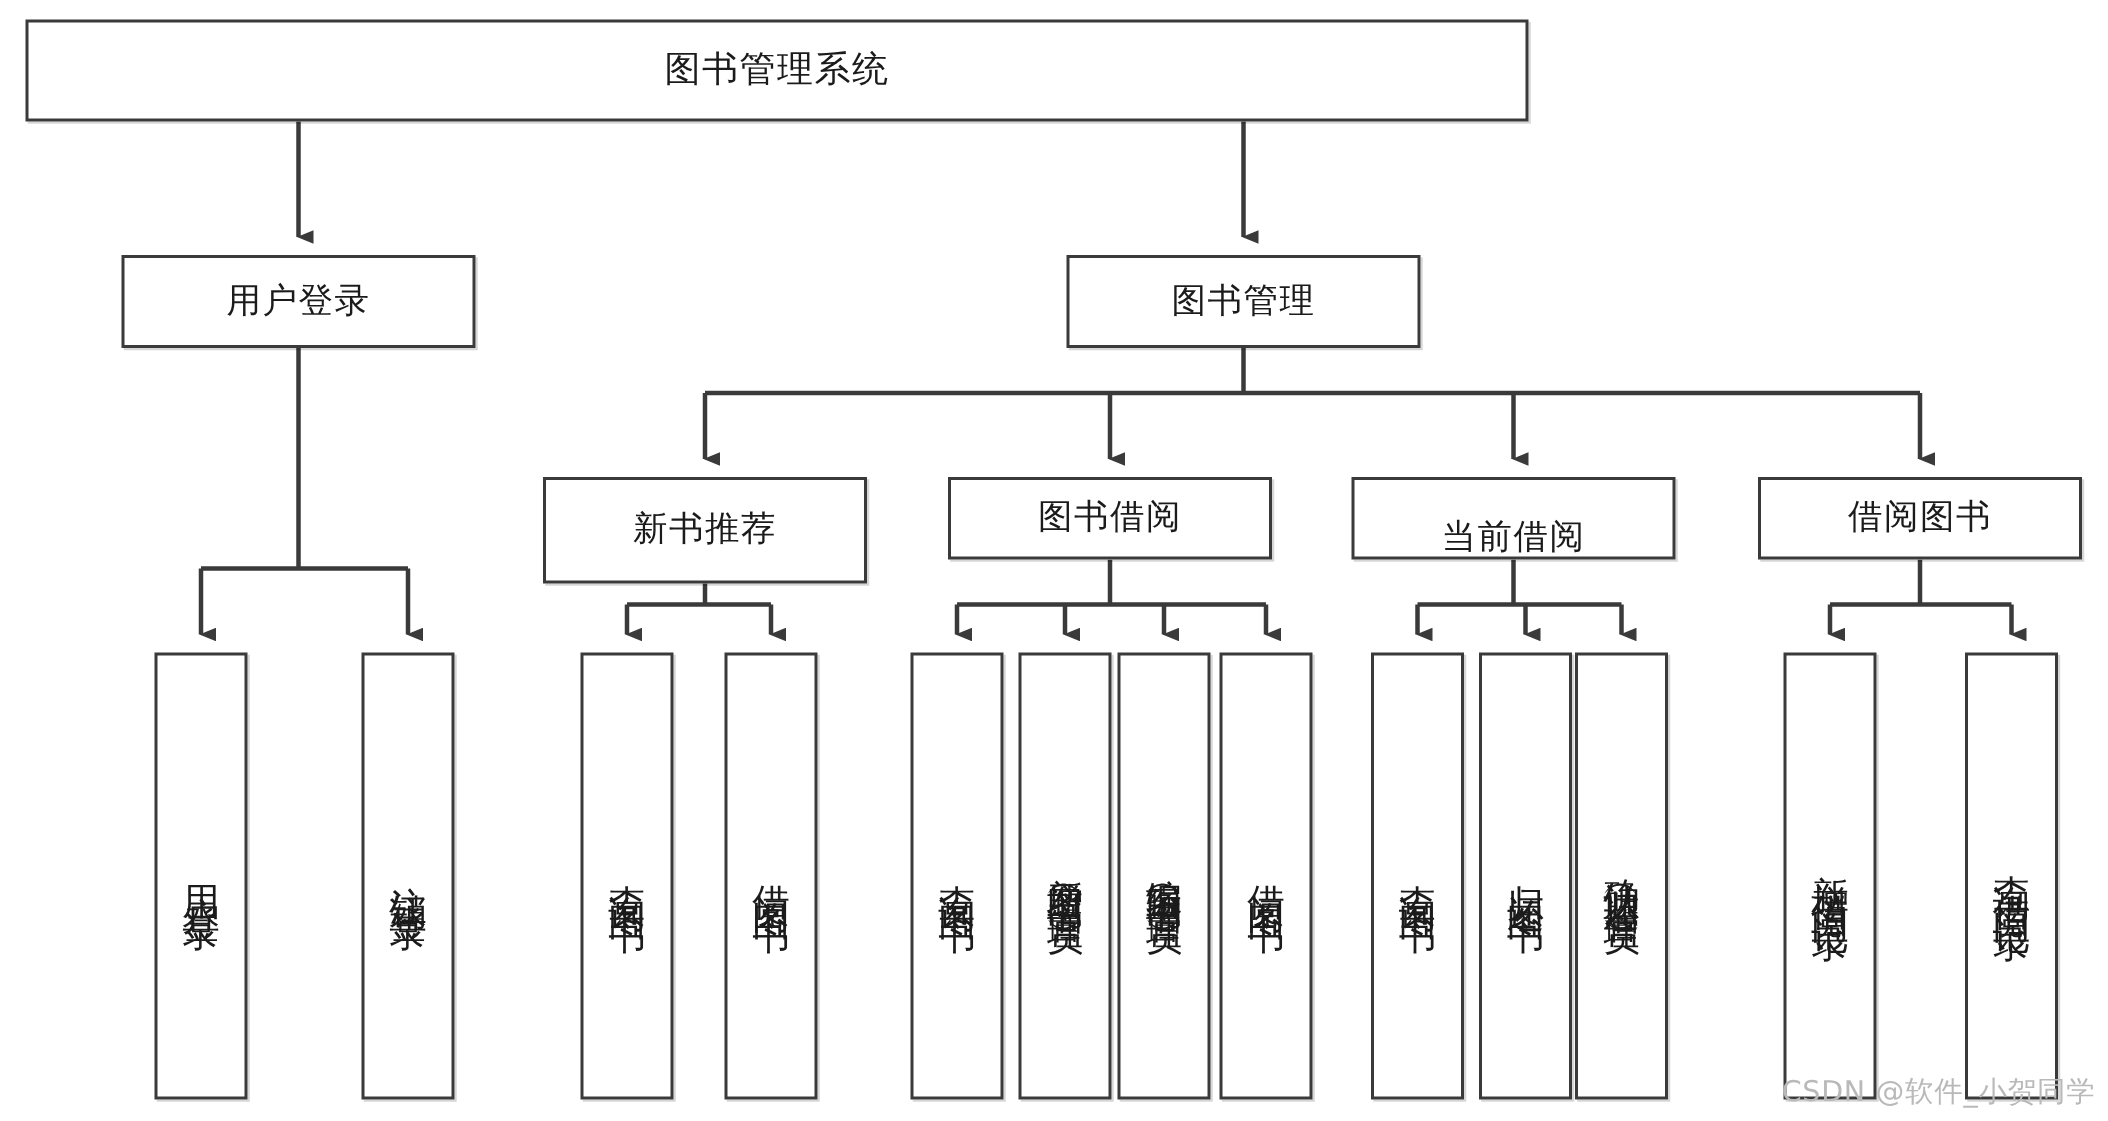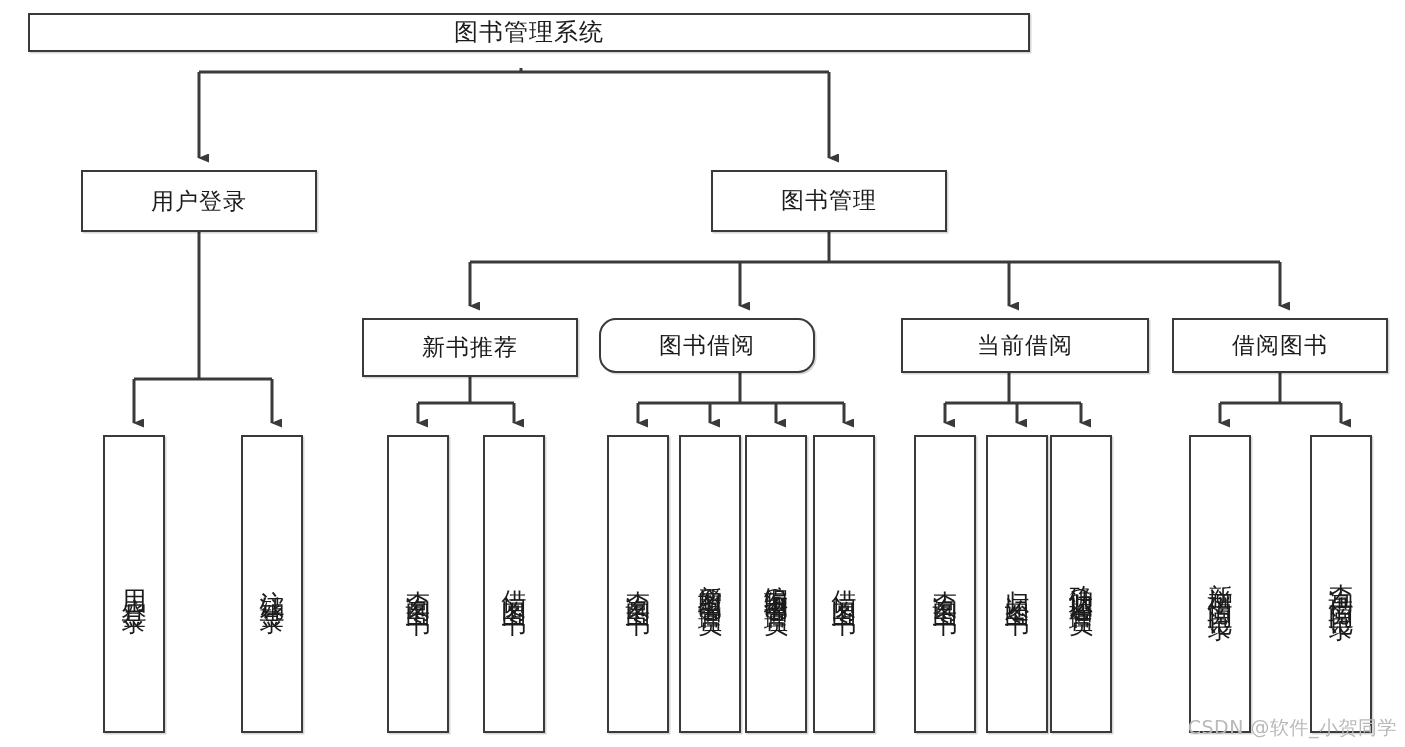--- a/index.html
+++ b/index.html
@@ -116,36 +116,36 @@
         <path d="M 1017 403 L 1017 423" stroke="#3a3a3a" stroke-width="3" fill="none" marker-end="url(#arrowhead)"></path>
         <path d="M 1081 403 L 1081 423" stroke="#3a3a3a" stroke-width="3" fill="none" marker-end="url(#arrowhead)"></path>
         <path d="M 1280 373 L 1280 403" stroke="#3a3a3a" stroke-width="3" fill="none"></path>
         <path d="M 1220 403 L 1341 403" stroke="#3a3a3a" stroke-width="3" fill="none"></path>
         <path d="M 1220 403 L 1220 423" stroke="#3a3a3a" stroke-width="3" fill="none" marker-end="url(#arrowhead)"></path>
         <path d="M 1341 403 L 1341 423" stroke="#3a3a3a" stroke-width="3" fill="none" marker-end="url(#arrowhead)"></path>
       </g>
   </svg>
 
   <div id="node-layer">
-      <div class="node root" style="left: 28px; top: 13px; width: 1002px; height: 39px;">
+      <div class="node root" style="left: 17px; top: 13px; width: 1002px; height: 68px;">
         <span class="lbl">图书管理系统</span>
       </div>
       <div class="node" style="left: 81px; top: 170px; width: 236px; height: 62px;">
         <span class="lbl">用户登录</span>
       </div>
       <div class="node" style="left: 711px; top: 170px; width: 236px; height: 62px; font-family: Liberation Serif, serif;">
         <span class="lbl">图书管理</span>
       </div>
-      <div class="node" style="left: 362px; top: 318px; width: 216px; height: 59px;">
+      <div class="node" style="left: 362px; top: 318px; width: 216px; height: 71px;">
         <span class="lbl">新书推荐</span>
       </div>
-      <div class="node" style="left: 599px; top: 318px; width: 216px; height: 55px; border-radius: 17px;">
+      <div class="node" style="left: 632px; top: 318px; width: 216px; height: 55px;">
         <span class="lbl">图书借阅</span>
       </div>
-      <div class="node" style="left: 901px; top: 318px; width: 248px; height: 55px;">
+      <div class="node" style="left: 901px; top: 318px; width: 216px; height: 55px; align-items: flex-end;">
         <span class="lbl">当前借阅</span>
       </div>
       <div class="node" style="left: 1172px; top: 318px; width: 216px; height: 55px;">
         <span class="lbl">借阅图书</span>
       </div>
       <div class="node leaf" style="left: 103px; top: 435px; width: 62px; height: 298px;">
         <span class="lbl">用户登录</span>
       </div>
       <div class="node leaf" style="left: 241px; top: 435px; width: 62px; height: 298px;">
         <span class="lbl">注销登录</span>

